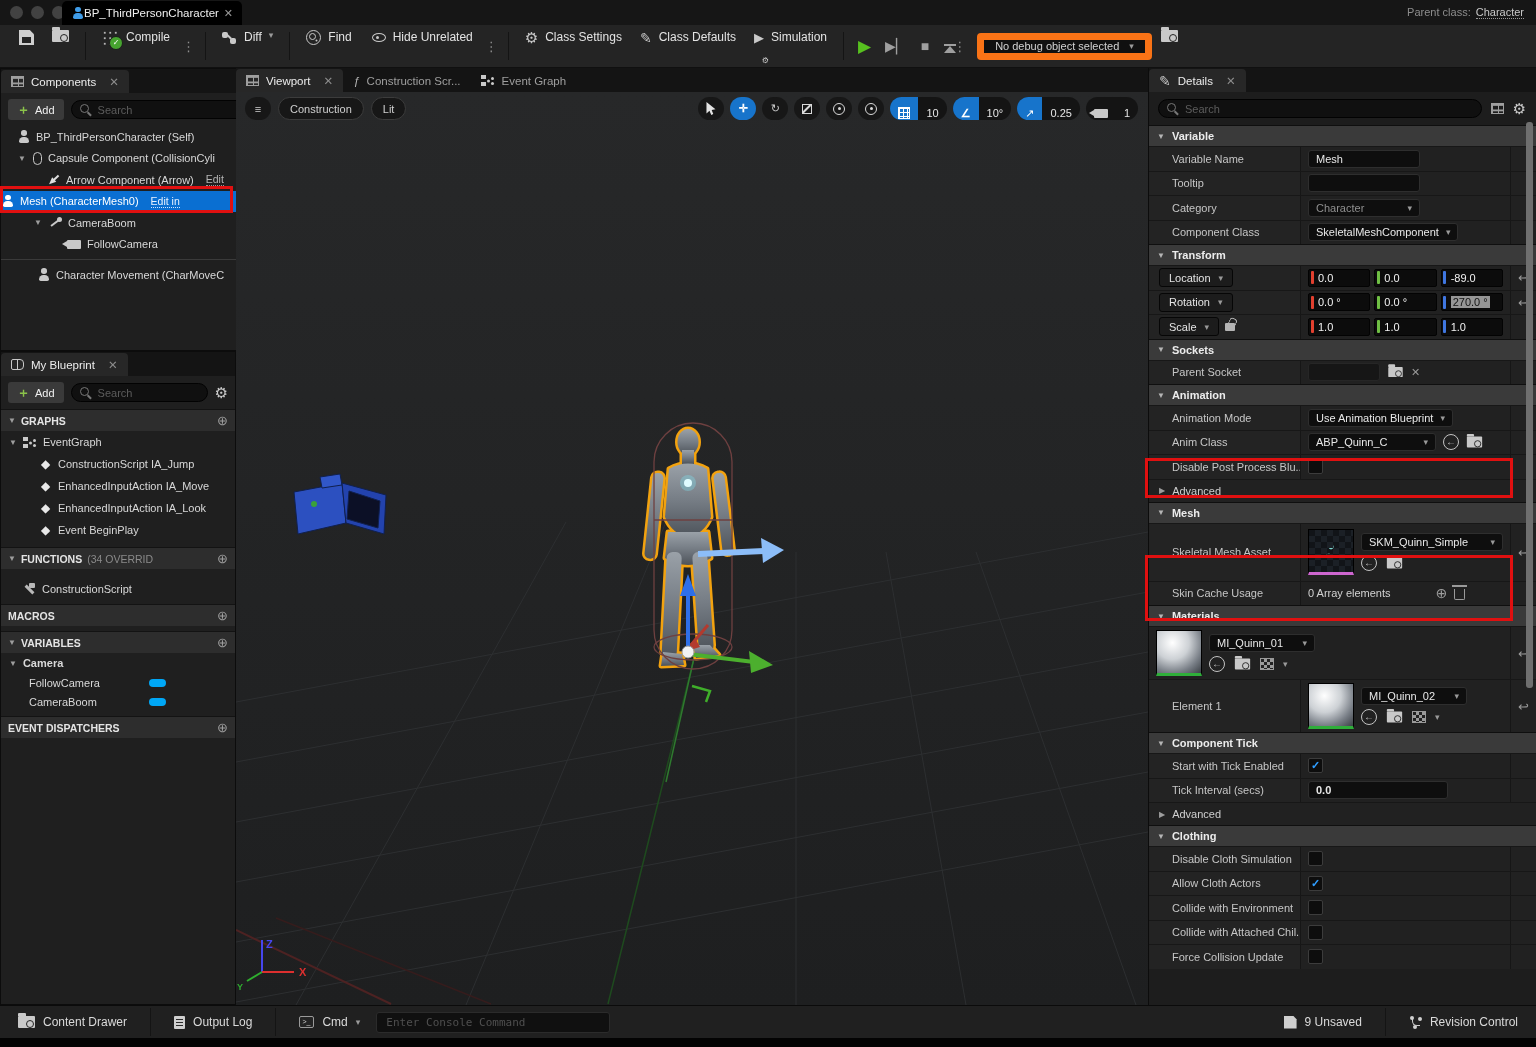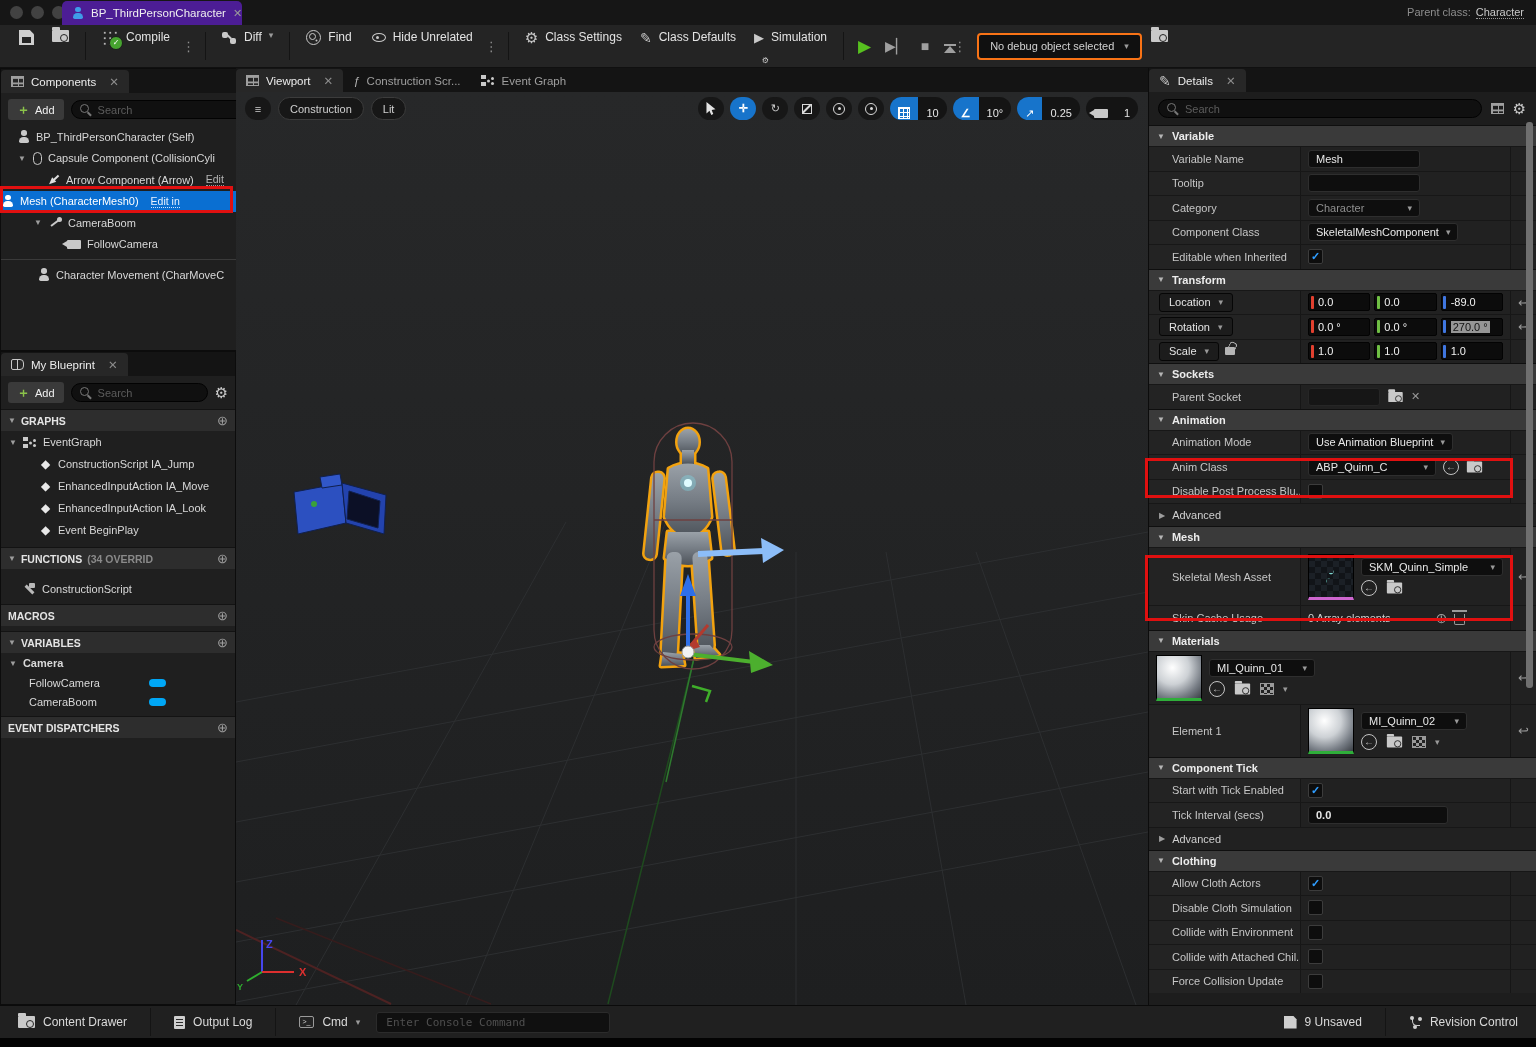--- a/index.html
+++ b/index.html
@@ -1,32 +1,32 @@
 <!DOCTYPE html>
 <html><head>
 <meta charset="utf-8">
 <style>
   *{box-sizing:border-box;margin:0;padding:0}
   body{background:#000;font-family:"Liberation Sans",sans-serif}
   #app{position:relative;width:1536px;height:1047px;background:#161616;overflow:hidden;color:#cfcfcf;font-size:11px;-webkit-user-select:none}
   
   .tbar{position:absolute;left:0;top:0;right:0;height:25px;background:#161616}
   .dot{position:absolute;top:6px;width:13px;height:13px;border-radius:50%;background:#424242}
-  .doctab{position:absolute;left:62px;top:1px;width:180px;height:24px;background:#4c1d95;border-radius:5px 5px 0 0;display:flex;align-items:center;gap:7px;padding:0 9px;color:#efefef;font-size:11.5px}
+  .doctab{position:absolute;left:62px;top:1px;width:180px;height:24px;background:#000000;border-radius:5px 5px 0 0;display:flex;align-items:center;padding:0 9px;color:#efefef;font-size:11.5px}
   .doctab .x{margin-left:auto;color:#9a9a9a;font-size:11px}
   .parentclass{position:absolute;right:12px;top:6px;color:#8d8d8d;font-size:11px}
   .parentclass b{color:#c9c9c9;font-weight:normal;border-bottom:1px dotted #9a9a9a;margin-left:5px}
   
   .mainbar{position:absolute;left:0;top:25px;right:0;height:43px;background:#242424;display:flex;align-items:center;padding:0 10px;border-bottom:1px solid #101010}
   .tbtn{display:flex;gap:7px;padding:0 9px;height:32px;color:#e3e3e3;font-size:12px;border-radius:3px}
   .vsep{width:1px;height:28px;background:#141414;margin:0 7px}
   .dots3{color:#8f8f8f;font-size:13px;padding:0 3px}
   .playbtn{font-size:17px;color:#57c01f;padding:0 7px}
   .ctrl{font-size:14px;color:#9f9f9f;padding:0 7px}
-  .debugdd{height:27px;background:#101010;border:2px solid #f97316;border-radius:4px;display:flex;align-items:center;gap:10px;padding:0 11px;color:#d2d2d2;margin-left:8px}
+  .debugdd{height:27px;background:#101010;border:7px solid #f97316;border-radius:4px;display:flex;align-items:center;gap:10px;padding:0 11px;color:#d2d2d2;margin-left:8px}
   .dd-caret{color:#9a9a9a;font-size:9px}
   
   .mag{position:relative;width:12px;height:12px;flex:0 0 auto}
   .mag::before{content:"";position:absolute;width:7px;height:7px;border:1.5px solid #777;border-radius:50%;left:0;top:0}
   .mag::after{content:"";position:absolute;width:5px;height:1.6px;background:#777;transform:rotate(45deg);left:7px;top:9px}
   .icon-save{position:relative;width:15px;height:15px;background:#cfcfcf;clip-path:polygon(0 0,72% 0,100% 28%,100% 100%,0 100%)}
   .icon-save::after{content:"";position:absolute;left:3px;bottom:2px;width:9px;height:6px;background:#242424}
   .icon-folder{width:17px;height:12px;background:#c9c9c9;border-radius:1px;position:relative;flex:0 0 auto}
   .icon-folder::before{content:"";position:absolute;top:-3px;left:0;width:8px;height:3px;background:#c9c9c9;border-radius:1px 1px 0 0}
   .icon-folder::after{content:"";position:absolute;width:6px;height:6px;border:1.6px solid #242424;border-radius:50%;right:1px;bottom:0}
@@ -96,21 +96,21 @@
   .searchbox input::placeholder{color:#5c5c5c}
   
   .crow{display:flex;align-items:center;height:21.5px;color:#d8d8d8;gap:6px;padding-right:4px;white-space:nowrap;overflow:hidden}
   .crow .caret{color:#9d9d9d;font-size:8px;width:10px;text-align:center;flex:0 0 auto}
   .crow.sel{background:#0a6fd2;color:#fff}
   .crow .suffix{color:#b5b5b5;border-bottom:1px dotted #9a9a9a;margin-left:6px;font-size:10.5px}
   .crow.sel .suffix{color:#e8f2ff;border-bottom-color:#cfe4ff}
   .treediv{height:1px;background:#3a3a3a;margin:4px 0}
   
   .sechead{height:22px;background:#2d2d2d;display:flex;align-items:center;padding:0 7px;gap:5px;color:#e4e4e4;font-weight:bold;font-size:10.5px;border-top:1px solid #131313}
-  .sechead .note{color:#8a8a8a;font-weight:bold}
+  .sechead .note{color:#8a8a8a;font-weight:normal}
   .sechead .pc{margin-left:auto;color:#9d9d9d;font-size:13px;font-weight:normal}
   .brow{display:flex;align-items:center;height:22px;gap:6px;color:#d8d8d8;position:relative;white-space:nowrap}
   .diamond{color:#e8e8e8;font-size:12px;width:13px;text-align:center;flex:0 0 auto}
   .pillvar{position:absolute;left:148px;width:17px;height:8px;border-radius:4px;background:#00a7f6}
   
   .vp{position:absolute;left:236px;top:68px;width:912px;bottom:42px;background:#242526}
   .vp .scene{position:absolute;left:0;top:24px;right:0;bottom:0}
   .vtools-l{position:absolute;top:29px;left:9px;display:flex;gap:7px;align-items:center;z-index:5}
   .vtools-r{position:absolute;top:29px;right:10px;display:flex;gap:6px;align-items:center;z-index:5}
   .roundbtn{min-width:26px;height:23px;border-radius:12px;background:rgba(22,22,22,.92);display:flex;align-items:center;justify-content:center;color:#cfcfcf;padding:0 6px}
@@ -581,27 +581,20 @@
     <div class="drow">
       <div class="dname">Component Class</div>
       <div class="dval">
           <div class="field">
             <span>SkeletalMeshComponent</span>
             <span class="dd-caret">▾</span>
           </div>
         </div>
       <div class="drev"></div>
     </div>
-    <div class="drow">
-      <div class="dname">Editable when Inherited</div>
-      <div class="dval">
-          <div class="chk on"></div>
-        </div>
-      <div class="drev"></div>
-    </div>
 
     <div class="dsec">
         <span class="caret">▼</span>
         <span>Transform</span>
       </div>
     <div class="drow">
       <div class="dname" style="padding-left:10px">
           <div class="tpill">
             <span>Location</span>
             <span class="dd-caret">▾</span>
@@ -810,30 +803,30 @@
     <div class="dadv">
         <span style="color:#9d9d9d;font-size:8px">▶</span>
         <span>Advanced</span>
       </div>
 
     <div class="dsec">
         <span class="caret">▼</span>
         <span>Clothing</span>
       </div>
     <div class="drow">
+      <div class="dname">Disable Cloth Simulation</div>
+      <div class="dval">
+          <div class="chk"></div>
+        </div>
+      <div class="drev"></div>
+    </div>
+    <div class="drow">
       <div class="dname">Allow Cloth Actors</div>
       <div class="dval">
           <div class="chk on"></div>
-        </div>
-      <div class="drev"></div>
-    </div>
-    <div class="drow">
-      <div class="dname">Disable Cloth Simulation</div>
-      <div class="dval">
-          <div class="chk"></div>
         </div>
       <div class="drev"></div>
     </div>
     <div class="drow">
       <div class="dname">Collide with Environment</div>
       <div class="dval">
           <div class="chk"></div>
         </div>
       <div class="drev"></div>
     </div>

